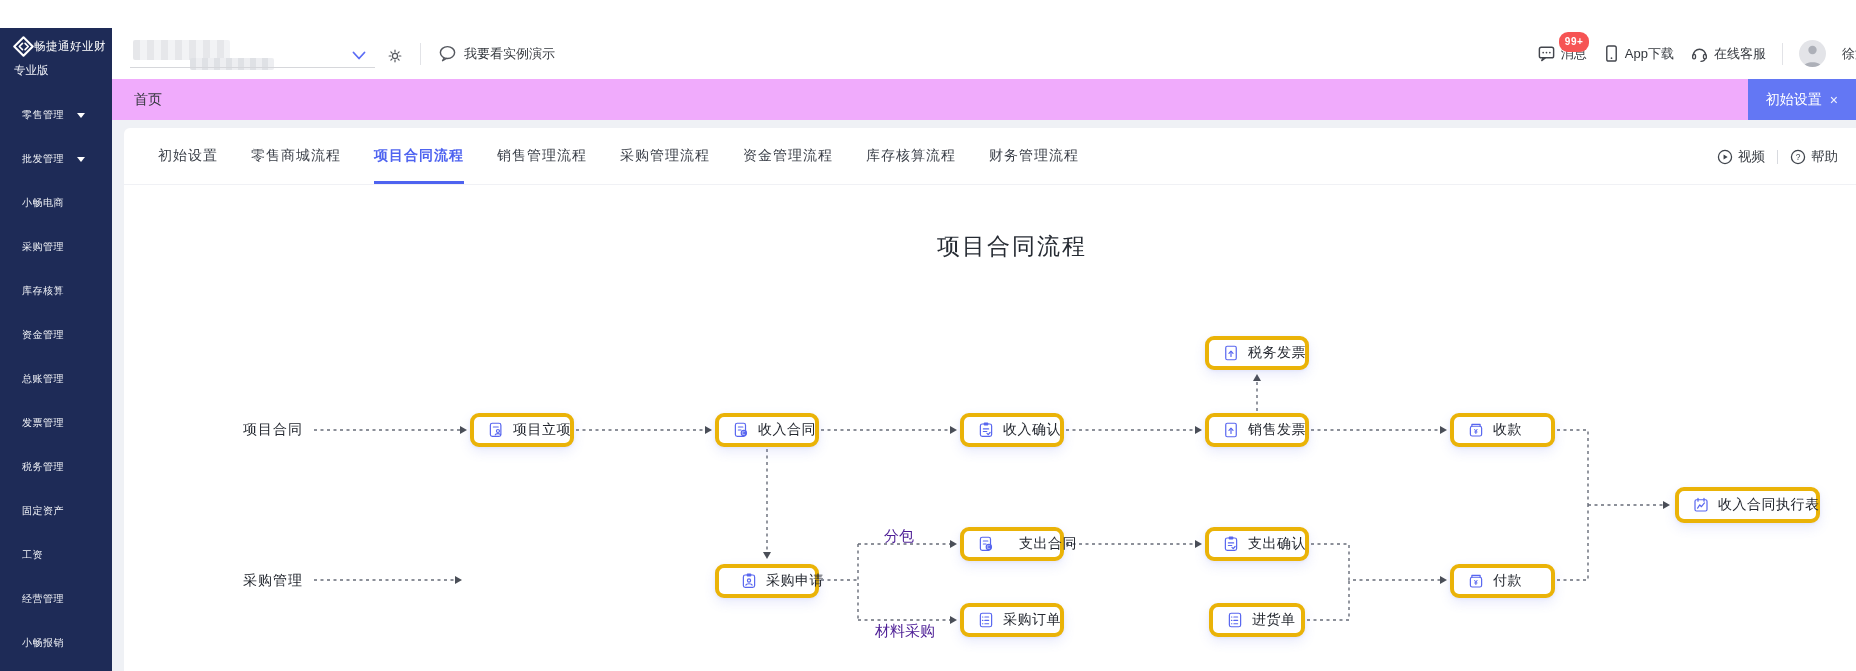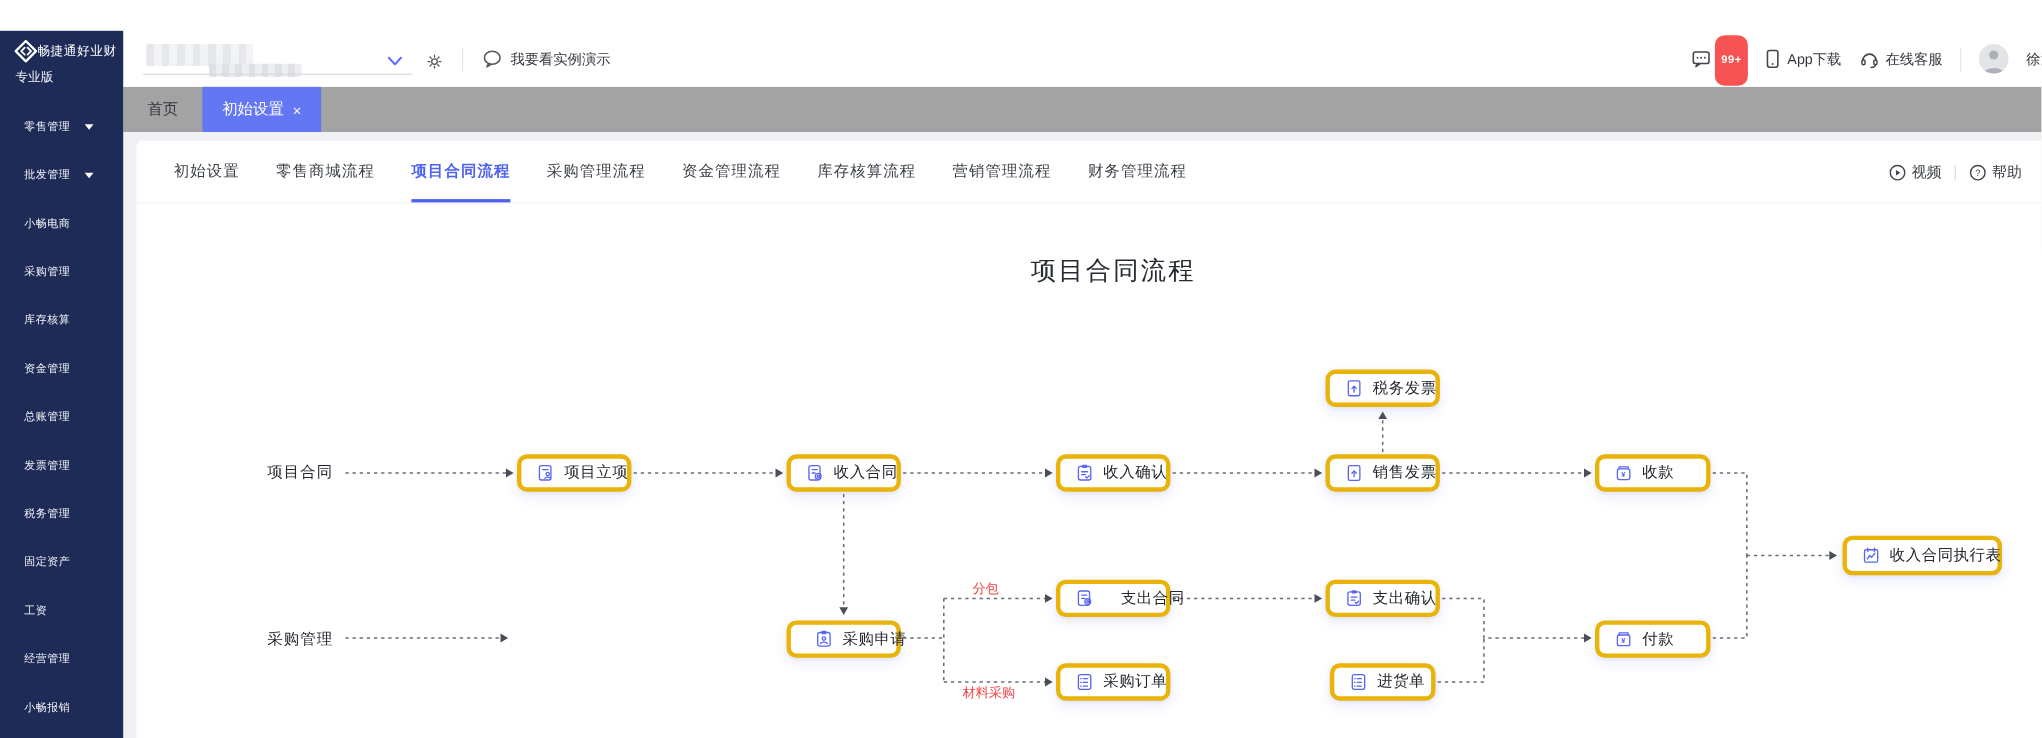--- a/index.html
+++ b/index.html
@@ -29,28 +29,28 @@
     background:repeating-linear-gradient(90deg,#dfe1e5 0 6px,#edeef1 6px 12px); filter:blur(.7px); }
   .acct-underline { position:absolute; left:18px; top:39px; width:245px; border-bottom:1px solid #d6d7db; }
   .hdr-chevron { position:absolute; left:240px; top:23px; }
   .hdr-gear { position:absolute; left:274px; top:19px; }
   .hdr-vdiv { position:absolute; left:308px; top:15px; width:1px; height:22px; background:#e2e3e7; }
   .demo { position:absolute; left:326px; top:0; height:51px; display:flex; align-items:center; gap:7px;
     font-size:13px; color:#33373d; cursor:pointer; }
   .hdr-right { position:absolute; right:-12px; top:0; height:51px; display:flex; align-items:center; gap:16px; }
   .hgroup { display:flex; align-items:center; gap:5px; font-size:13px; color:#33373d; cursor:pointer; position:relative; }
   .badge { position:absolute; top:-12px; left:22px; background:#F65454; color:#fff; font-size:10px;
-    font-weight:bold; padding:18px 6px; border-radius:9px; line-height:1; letter-spacing:.5px; }
+    font-weight:bold; padding:5px 6px; border-radius:9px; line-height:1; letter-spacing:.5px; }
   .avatar { width:27px; height:27px; border-radius:50%; background:#E3E4E8; display:flex;
     align-items:flex-end; justify-content:center; overflow:hidden; }
   .uname { font-size:13px; color:#33373d; white-space:nowrap; }
 
   
   .tabstrip { position:absolute; left:112px; top:79px; width:1744px; height:41px;
-    background:#a3a3a3; display:flex; align-items:stretch; }
+    background:#f0abfc; display:flex; align-items:stretch;justify-content:space-between; }
   .wtab { display:flex; align-items:center; justify-content:center; font-size:14px; color:#33373d;
     padding:0 22px; cursor:pointer; }
   .wtab.active { background:#6377F4; color:#fff; padding:0 18px; }
   .wtab .x { margin-left:8px; font-size:14px; line-height:1; opacity:.92; cursor:pointer; }
 
   
   .content { position:absolute; left:112px; top:120px; width:1744px; height:551px; background:#EFF1F5; }
   .panel { position:absolute; left:12px; top:8px; width:1732px; height:543px; background:#fff;
     border-radius:6px 0 0 0; }
 
@@ -71,21 +71,21 @@
   .lane { position:absolute; font-size:14px; font-weight:500; color:#23272f; letter-spacing:1px; }
   .edges { position:absolute; left:0; top:0; }
   .node { position:absolute; height:34px; background:#fff; border:4px solid #eab308; border-radius:9px;
     display:flex; align-items:center; gap:8px; padding:0 13px; font-size:14px; color:#23272f;
     white-space:nowrap; cursor:pointer; letter-spacing:.5px;
     box-shadow:0 5px 12px rgba(108,120,232,.14), 0 1px 3px rgba(108,120,232,.10); }
   .ni { flex:0 0 auto; display:block; }
   .ni * { stroke:#5866EF; stroke-width:1.6; fill:none; stroke-linecap:round; stroke-linejoin:round; }
   .ni .fl { fill:#5866EF; stroke:none; }
   .ni .tx { stroke:none; fill:#5866EF; font-weight:bold; }
-  .elabel { position:absolute; font-size:12px; color:#ef4444; white-space:nowrap; }
+  .elabel { position:absolute; font-size:15px; color:#4c1d95; white-space:nowrap; }
 </style>
 </head>
 <body>
 
 <div id="app">
 
   <div class="side">
     <div class="logo-block">
       <div class="logo-row">
         <svg width="21" height="21" viewBox="0 0 20 20">
@@ -211,24 +211,24 @@
     </div>
   </div>
 
   <div class="content">
     <div class="panel">
 
       <div class="page-tabs">
         <span class="ptab">初始设置</span>
         <span class="ptab">零售商城流程</span>
         <span class="ptab active">项目合同流程</span>
+        <span class="ptab">销售管理流程</span>
         <span class="ptab">采购管理流程</span>
         <span class="ptab">资金管理流程</span>
         <span class="ptab">库存核算流程</span>
-        <span class="ptab">营销管理流程</span>
         <span class="ptab">财务管理流程</span>
         <div class="tab-utils">
           <div class="item">
             <svg width="16" height="16" viewBox="0 0 18 18">
               <circle cx="9" cy="9" r="7.4" fill="none" stroke="#3e434b" stroke-width="1.4"></circle>
               <path d="M7.4 6.2 L12 9 L7.4 11.8 Z" fill="#3e434b"></path>
             </svg>
             <span>视频</span>
           </div>
           <div class="tu-div"></div>

